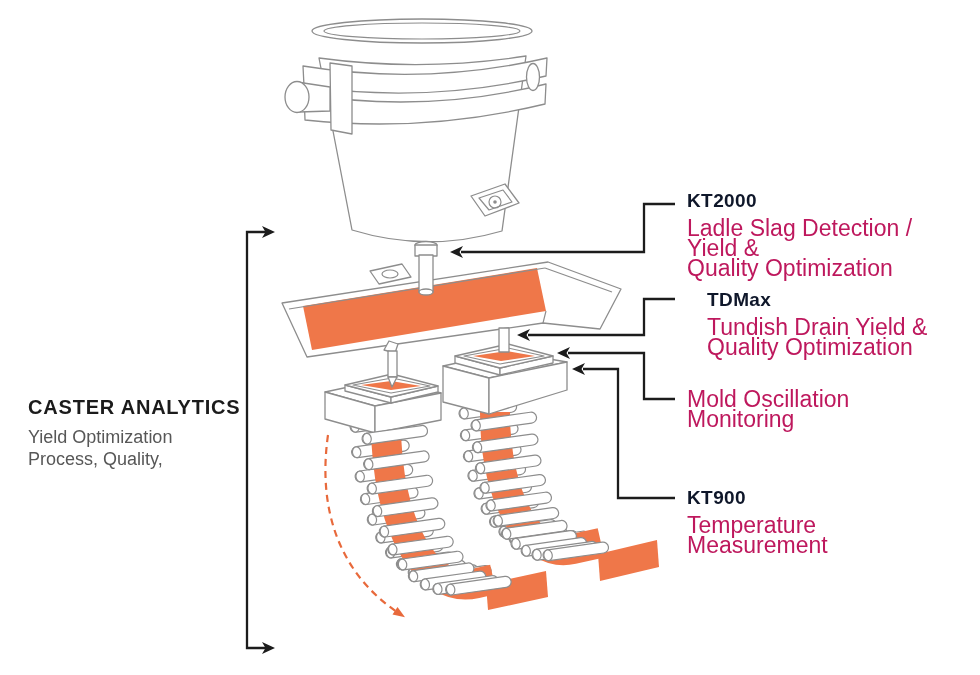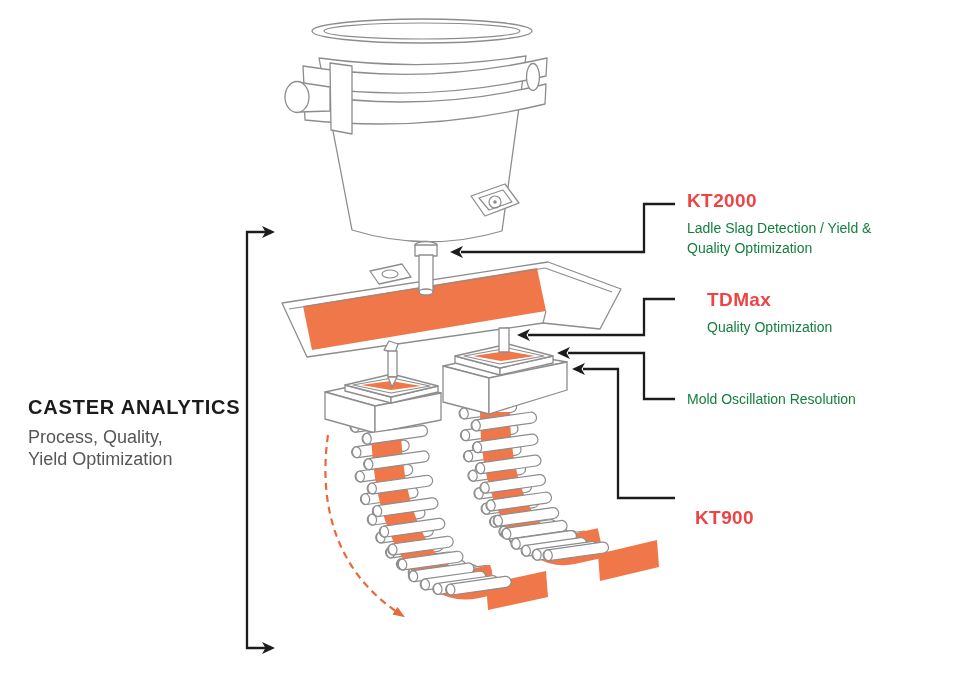--- a/index.html
+++ b/index.html
@@ -15,24 +15,24 @@
   .band{fill:none;stroke:#EF7749;stroke-width:30;}
   .rollers rect,.rollers ellipse{fill:#ffffff;stroke:#8d8d8d;stroke-width:1.2;}
   .lead path.l{fill:none;stroke:#1c1c1c;stroke-width:2.3;}
   .lead path.ah{fill:#1c1c1c;stroke:none;}
   .dash{fill:none;stroke:#E8693B;stroke-width:2.2;stroke-dasharray:7 5;}
   .dash-head{fill:#E8693B;stroke:none;}
 
   
   .plabel{position:absolute;left:687px;width:270px;}
   .plabel h3{margin:0 0 8px 0;font-size:19px;line-height:19px;font-weight:bold;
-             letter-spacing:0.4px;color:#ef4444;}
-  .plabel p{margin:0;font-size:14px;line-height:20px;color:#15803d;}
+             letter-spacing:0.4px;color:#0f172a;}
+  .plabel p{margin:0;font-size:23px;line-height:20px;color:#be185d;}
   #lbl-kt2000{top:191px;} #lbl-tdmax{top:290px;margin-left:20px;}
-  #lbl-kt500{top:389px;}  #lbl-kt900{top:508px;margin-left:8px;}
+  #lbl-kt500{top:389px;}  #lbl-kt900{top:488px;}
   #caster-label{position:absolute;left:28px;top:397px;width:215px;}
   #caster-label h2{margin:0 0 9px 0;font-size:20px;line-height:20px;font-weight:bold;
                    letter-spacing:0.8px;color:#1b1b1b;}
   #caster-label p{margin:0;font-size:18px;line-height:22px;color:#575757;}
 </style>
 </head>
 <body>
 
 <div id="stage">
 
@@ -303,32 +303,34 @@
   </g>
 
   <g>
     <path class="dash" d="M328,435 C318,505 336,572 400,614"></path>
     <path class="dash-head" d="M405,617.3 L392.5,614.6 L397.5,606.9 Z"></path>
   </g>
 </svg>
 
   <div id="caster-label">
     <h2>CASTER ANALYTICS</h2>
+    <p>Yield Optimization</p>
     <p>Process, Quality,</p>
-    <p>Yield Optimization</p>
   </div>
 
   <div class="plabel" id="lbl-kt2000">
     <h3>KT2000</h3>
     <p>Ladle Slag Detection / Yield &amp;</p>
     <p>Quality Optimization</p>
   </div>
   <div class="plabel" id="lbl-tdmax">
     <h3>TDMax</h3>
+    <p>Tundish Drain Yield &amp;</p>
     <p>Quality Optimization</p>
   </div>
   <div class="plabel" id="lbl-kt500">
-    <p>Mold Oscillation Resolution</p>
+    <p>Mold Oscillation Monitoring</p>
   </div>
   <div class="plabel" id="lbl-kt900">
     <h3>KT900</h3>
+    <p>Temperature Measurement</p>
   </div>
 </div>
 
 </body></html>

